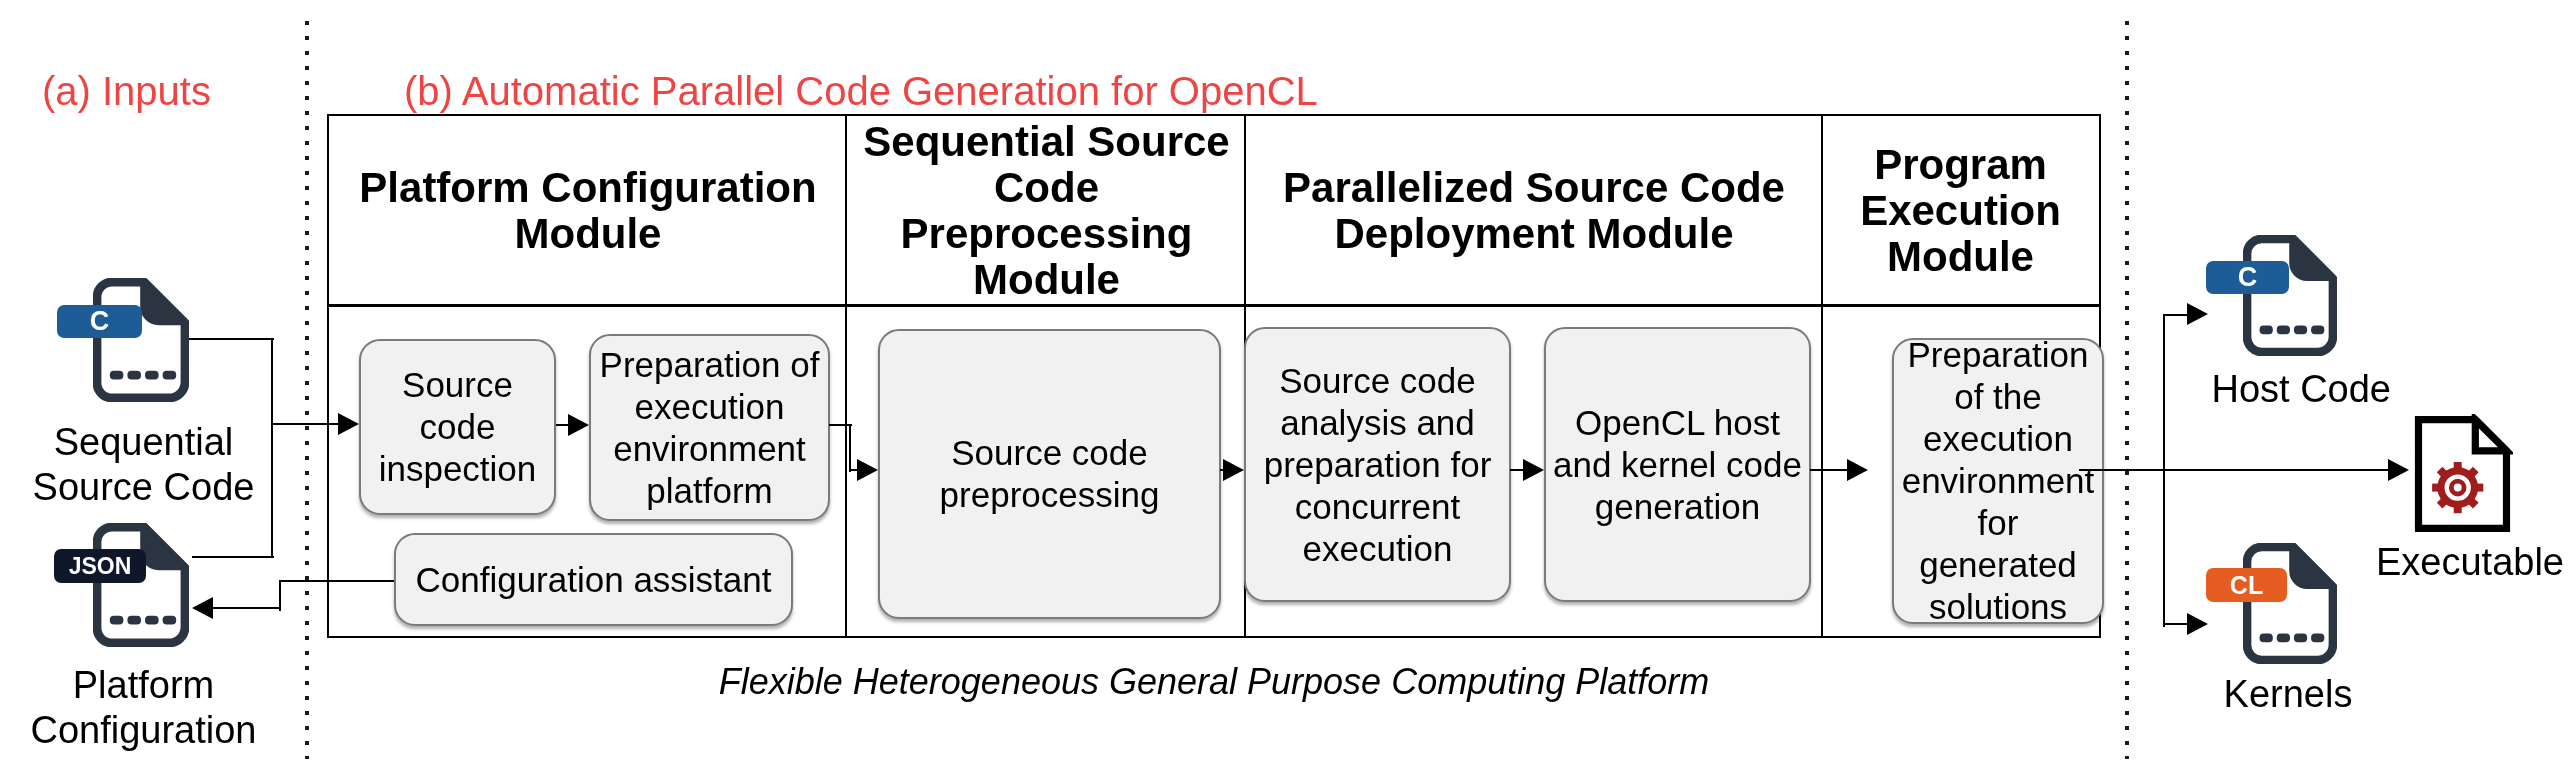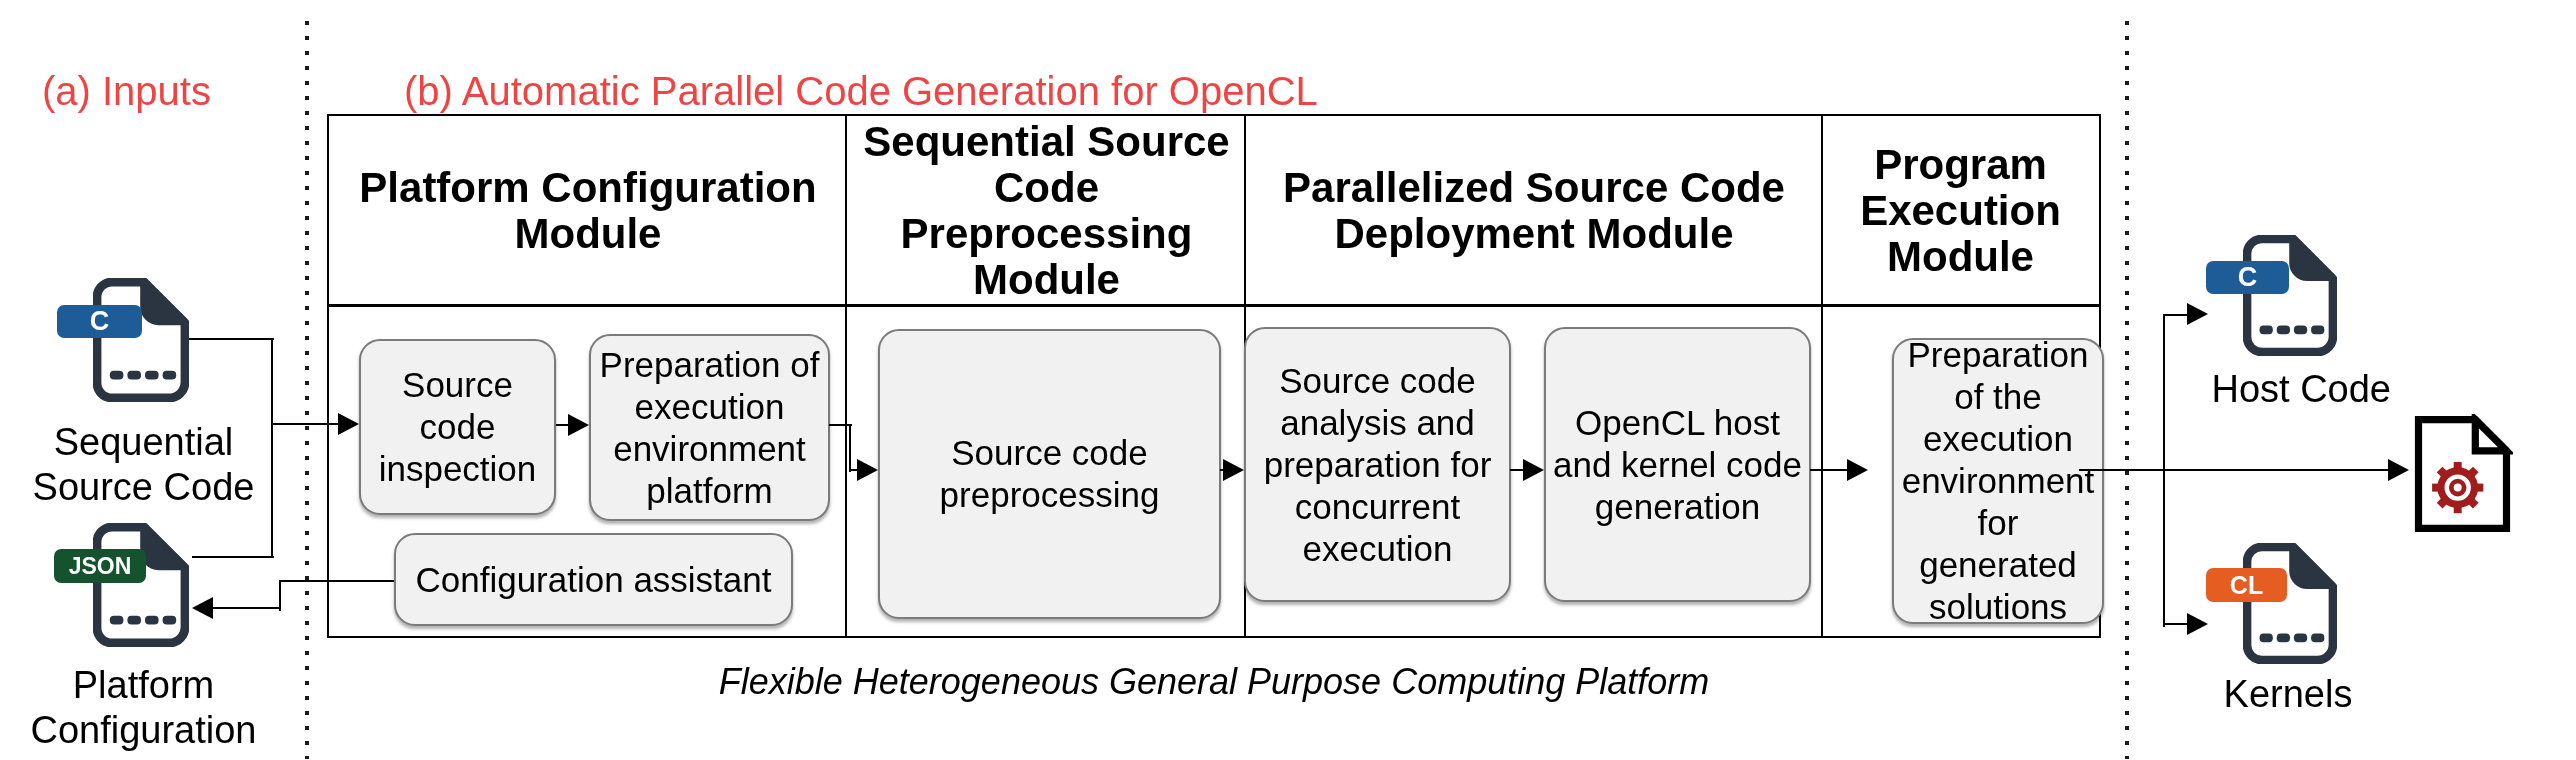--- a/index.html
+++ b/index.html
@@ -19,21 +19,21 @@
   .hdr{display:flex;align-items:center;justify-content:center;text-align:center;
        font-weight:bold;font-size:42px;line-height:1.1;}
   .pbox{background:#f1f1f2;border:2.4px solid #7b7b7b;border-radius:21px;
         display:flex;align-items:center;justify-content:center;text-align:center;
         font-size:35px;line-height:1.2;box-shadow:0 3.2px 3.2px -0.8px rgba(0,0,0,0.30);}
   .seg{background:#000;}
   .ah-r{width:0;height:0;border-top:11.2px solid transparent;border-bottom:11.2px solid transparent;border-left:21px solid #000;}
   .ah-l{width:0;height:0;border-top:11.2px solid transparent;border-bottom:11.2px solid transparent;border-right:21px solid #000;}
   .badge{border-radius:7.2px;color:#fff;font-weight:bold;display:flex;align-items:center;justify-content:center;}
   .badge.c{background:#1d5c97;font-size:27px;}
-  .badge.json{background:#14532d;font-size:23px;}
+  .badge.json{background:#0f172a;font-size:23px;}
   .badge.cl{background:#e55d20;font-size:25px;}
   .filelabel{font-size:38px;line-height:1.18;text-align:center;}
   .caption{font-style:italic;font-size:36px;text-align:center;}
 </style>
 </head>
 <body>
 
 <div id="canvas">
 
   <div class="abs dotv" style="left:305px;top:21px;height:738px;"></div>
@@ -188,15 +188,16 @@
         <line x1="42.9" y1="106.1" x2="34.4" y2="114.6" stroke-width="10"></line>
         <line x1="37" y1="92" x2="25" y2="92" stroke-width="10"></line>
         <line x1="42.9" y1="77.9" x2="34.4" y2="69.4" stroke-width="10"></line>
         <line x1="57" y1="72" x2="57" y2="60" stroke-width="10"></line>
         <line x1="71.1" y1="77.9" x2="79.6" y2="69.4" stroke-width="10"></line>
         <circle cx="57" cy="92" r="21" stroke-width="9"></circle>
         <circle cx="57" cy="92" r="8" stroke-width="6"></circle>
       </g>
     </svg>
   </div>
+  <div class="abs filelabel" style="left:2368px;top:540px;width:204px;">Executable</div>
 
 </div>
 
 
 </body></html>

